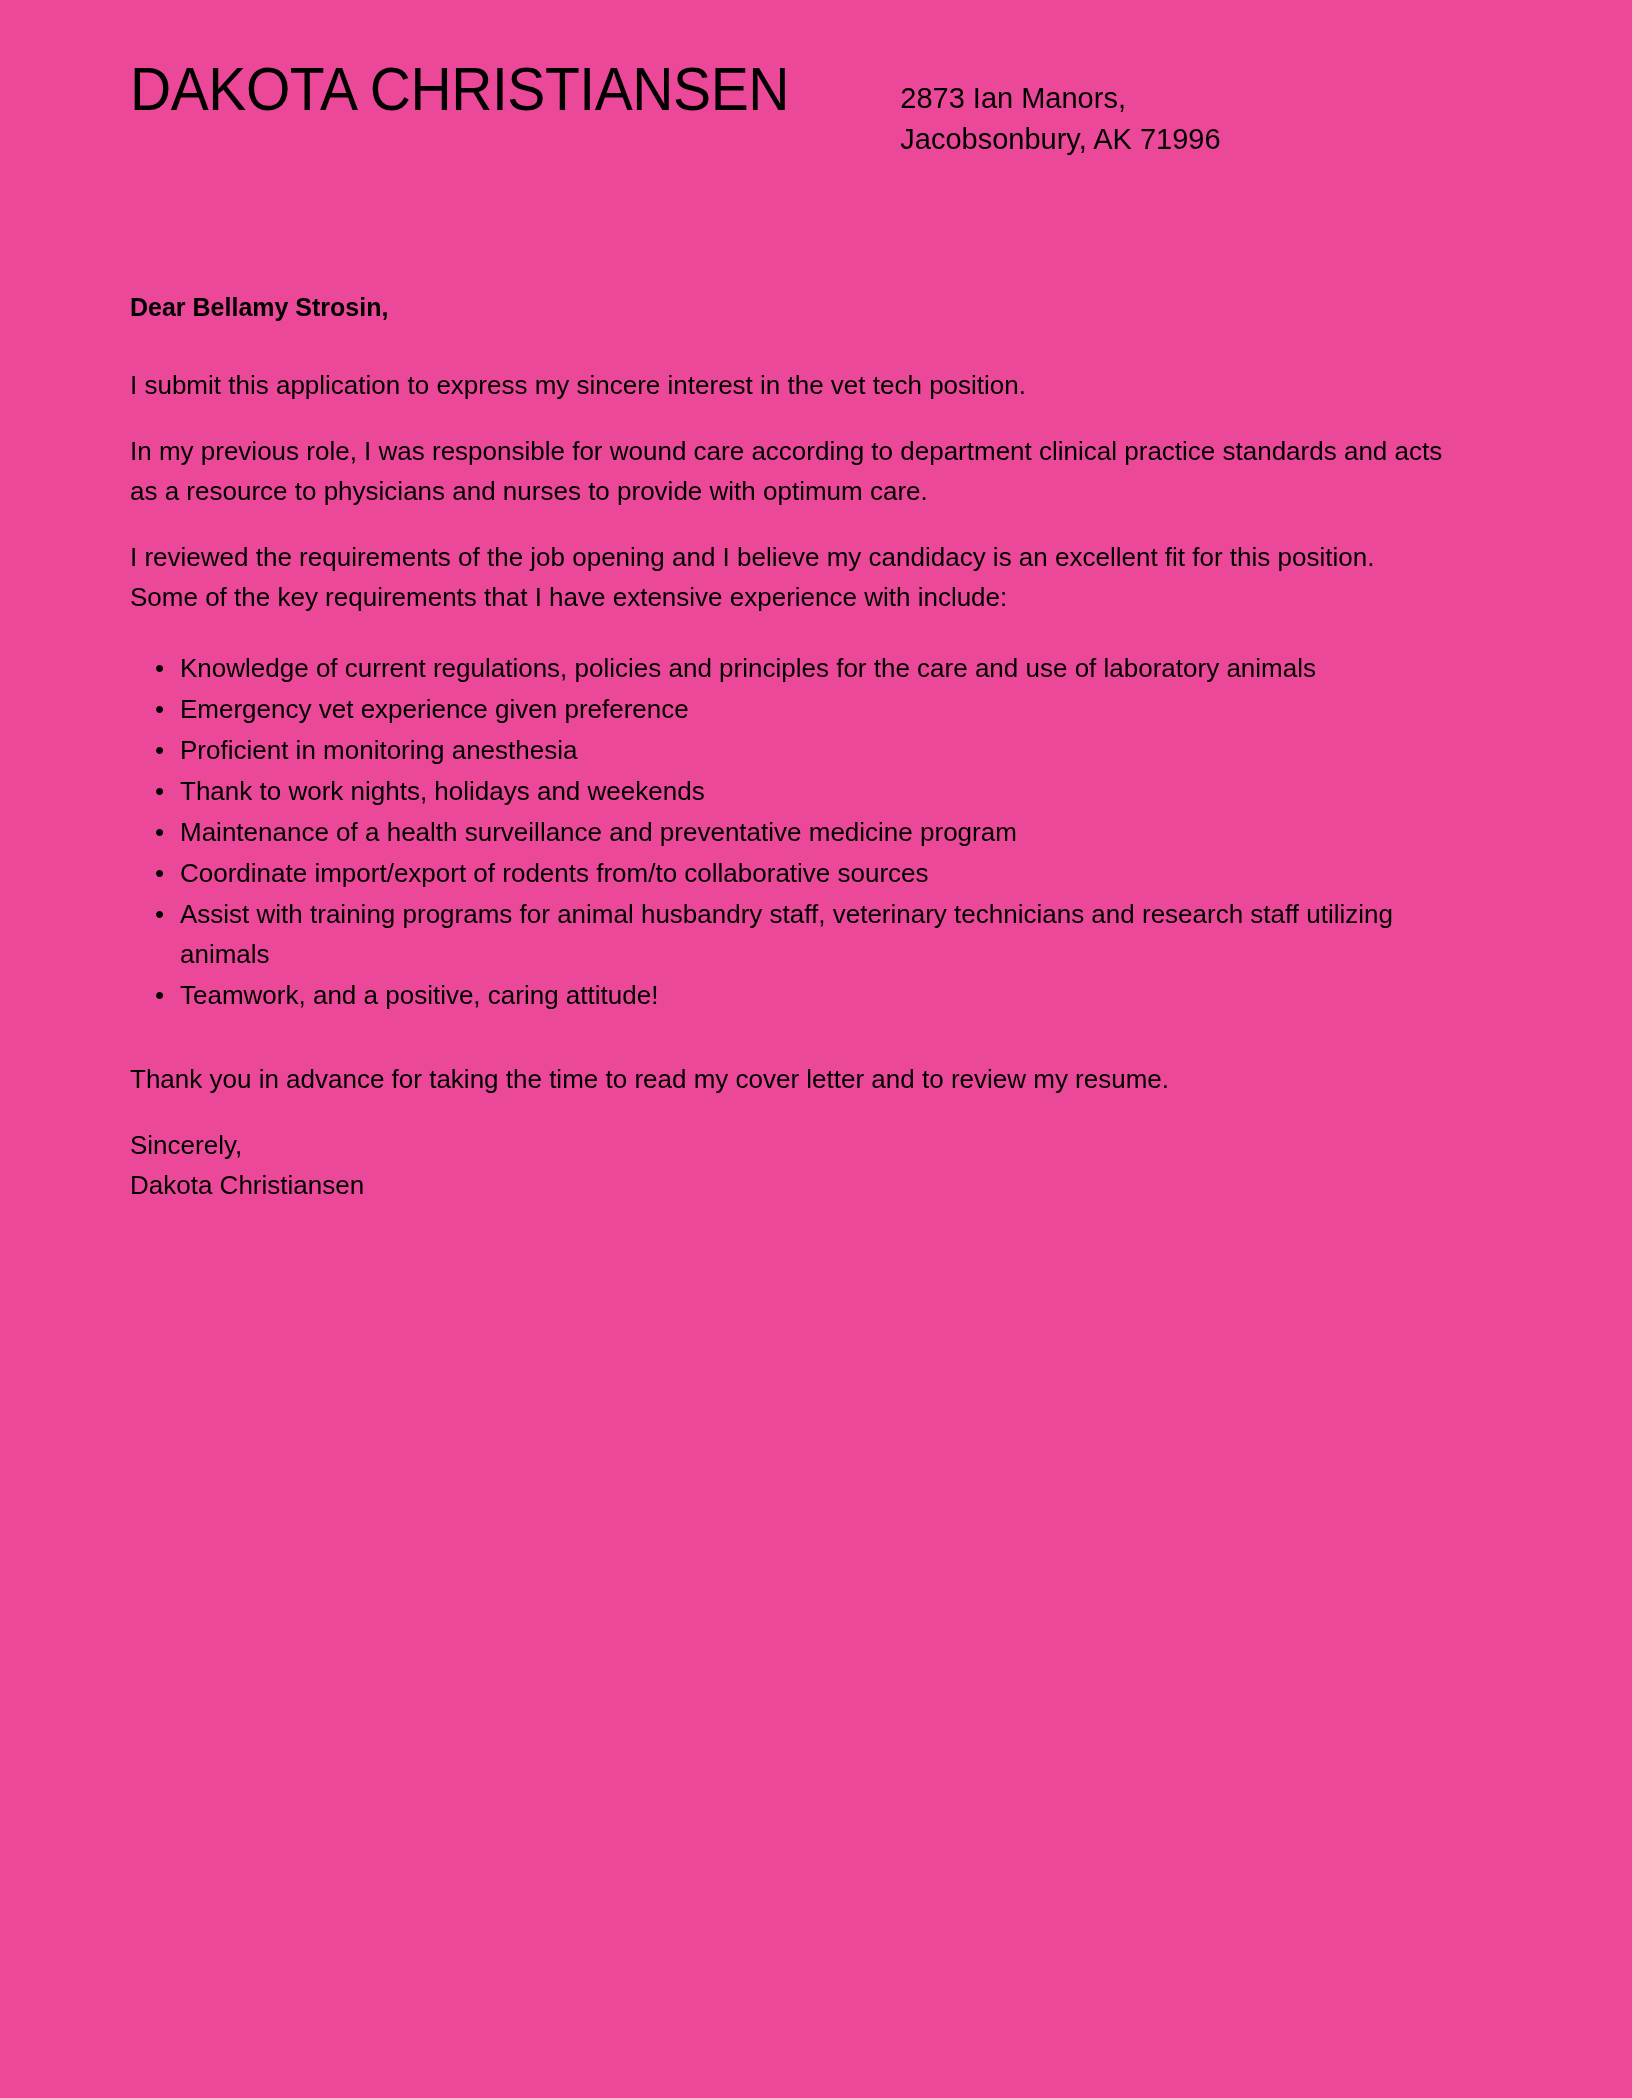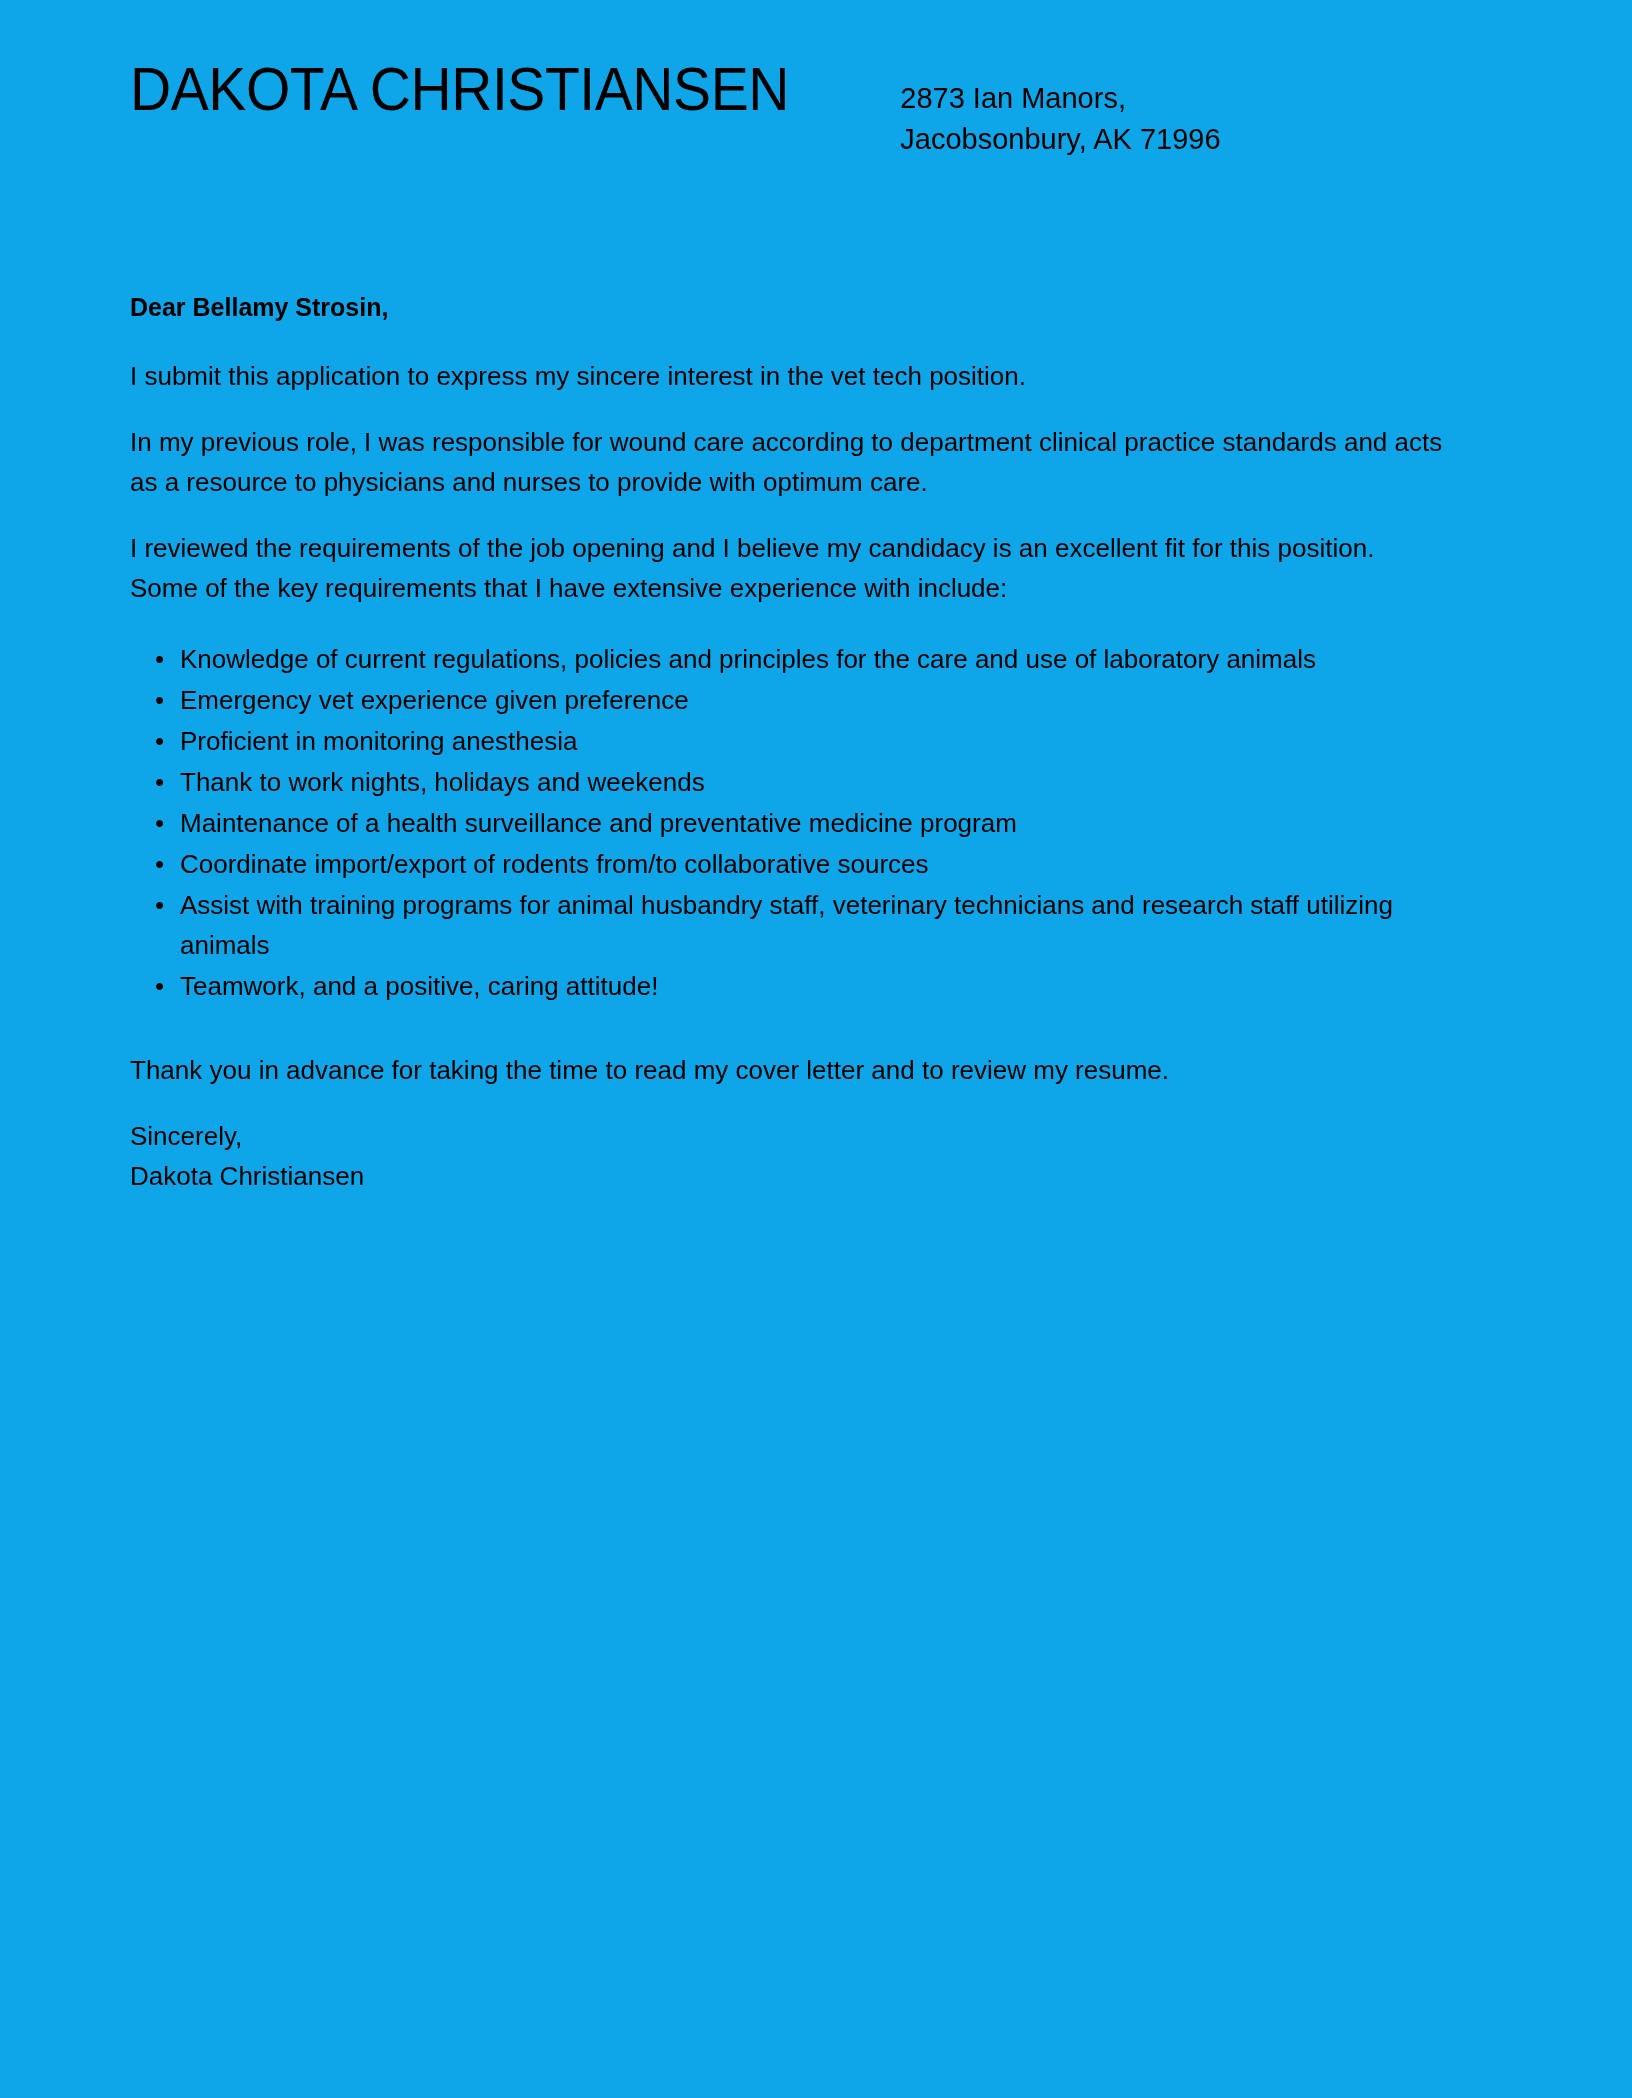--- a/index.html
+++ b/index.html
@@ -10,21 +10,21 @@
 
   body {
     font-family: "Liberation Sans", sans-serif;
     color: #000000;
   }
 
   .page {
     position: relative;
     width: 1632px;
     height: 2098px;
-    background: #0ea5e9;
+    background: #ec4899;
     box-sizing: border-box;
     overflow: hidden;
   }
 
   
   .letter-header {
     position: absolute;
     left: 130px;
     top: 52px;
     right: 130px;
@@ -64,21 +64,21 @@
     position: absolute;
     left: 130px;
     top: 290px;
     width: 1315px;
   }
 
   .salutation {
     font-size: 25px;
     line-height: 34px;
     font-weight: bold;
-    margin: 0 0 32px 0;
+    margin: 0 0 41px 0;
   }
 
   .para {
     font-size: 26px;
     line-height: 40px;
     font-weight: 400;
     margin: 0 0 26px 0;
     text-align: left;
   }
 

